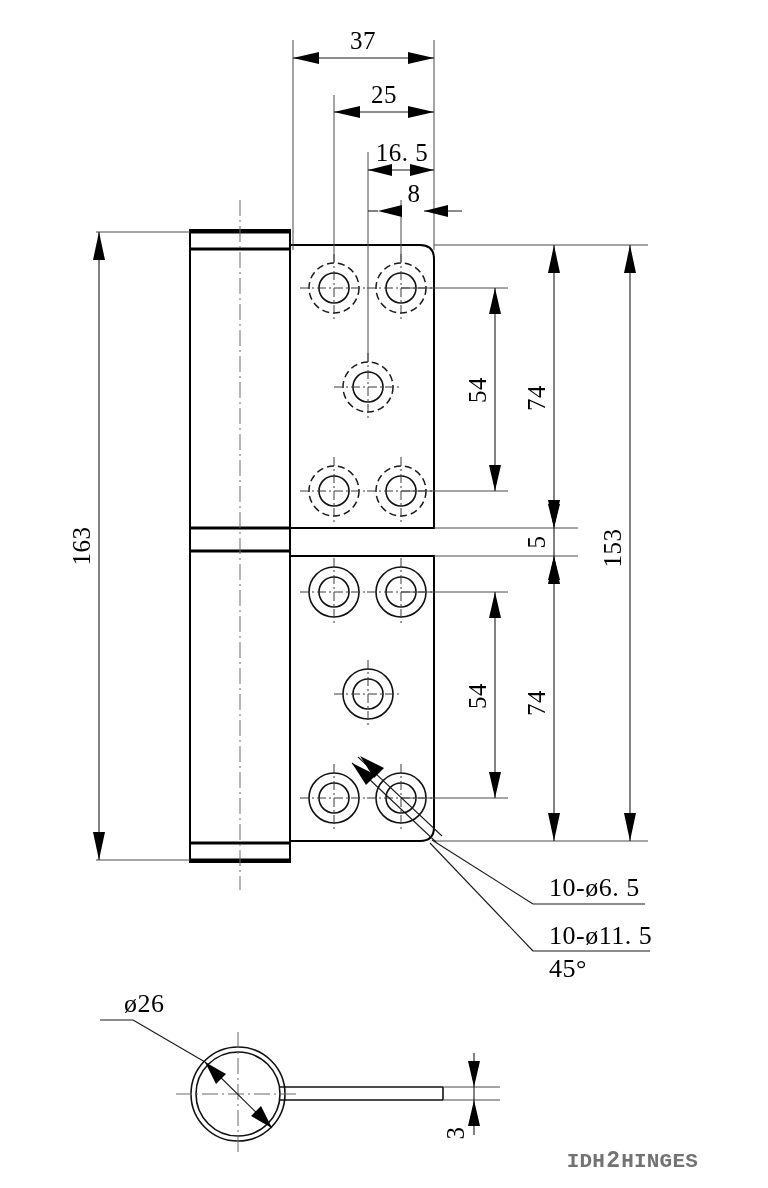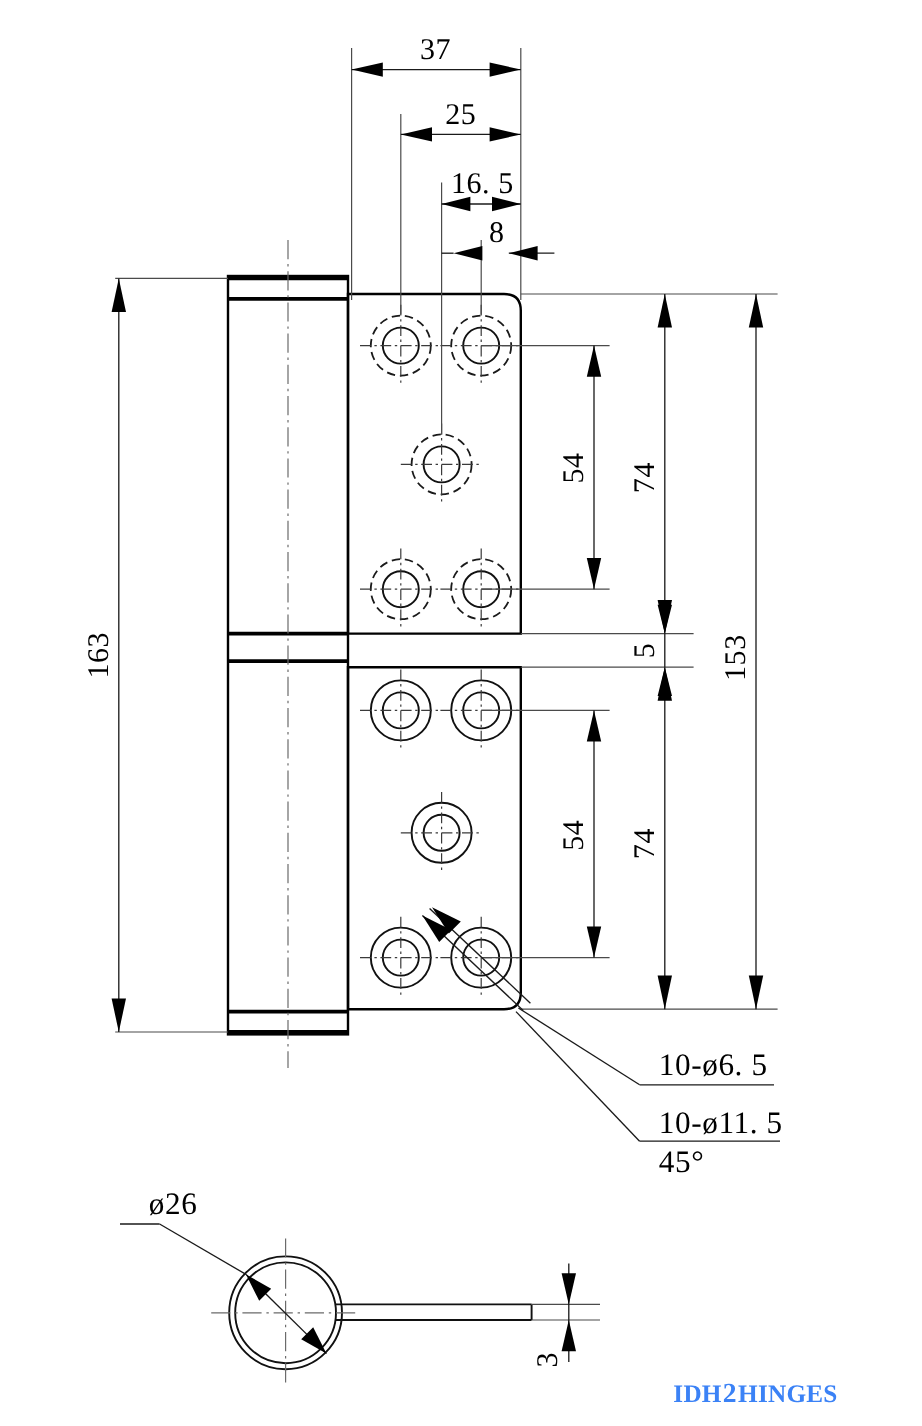--- a/index.html
+++ b/index.html
@@ -61,24 +61,24 @@
   .ntxt {
     font-family: "Liberation Serif", serif;
     font-size: 26px;
     fill: #000000;
     letter-spacing: 0.5px;
   }
   #watermark {
     position: absolute;
     right: 18px;
     bottom: 14px;
-    font-family: Liberation Serif, serif;
+    font-family: Liberation Mono, monospace;
     font-size: 21px;
     font-weight: 700;
-    color: #3b82f6;
+    color: #737373;
     letter-spacing: 0.2px;
     white-space: nowrap;
   }
   #watermark .wm-num {
     font-weight: 900;
     font-size: 23px;
     padding: 0 1px;
   }
 </style>
 </head>

